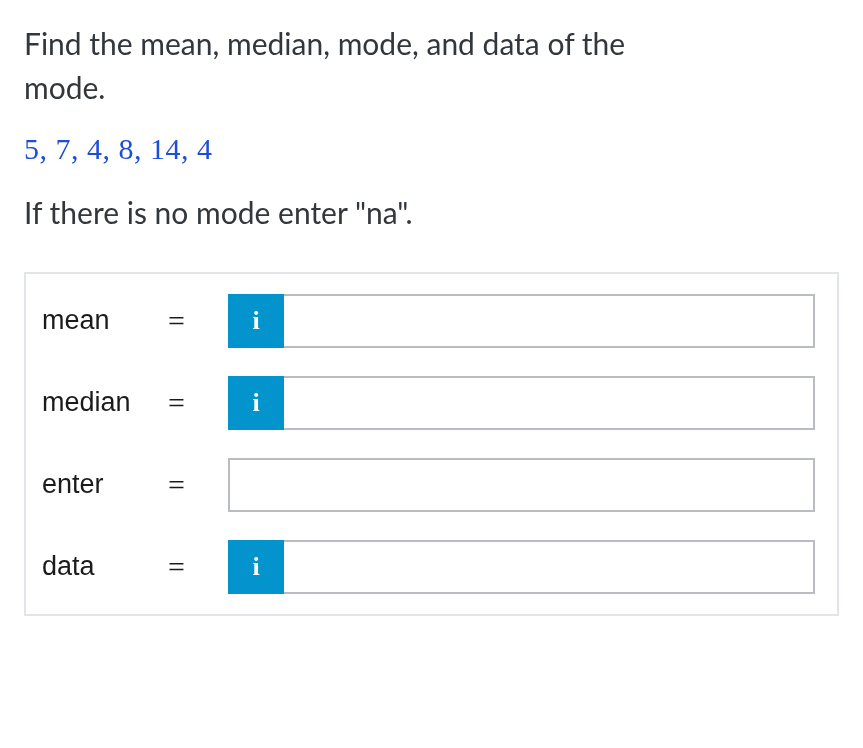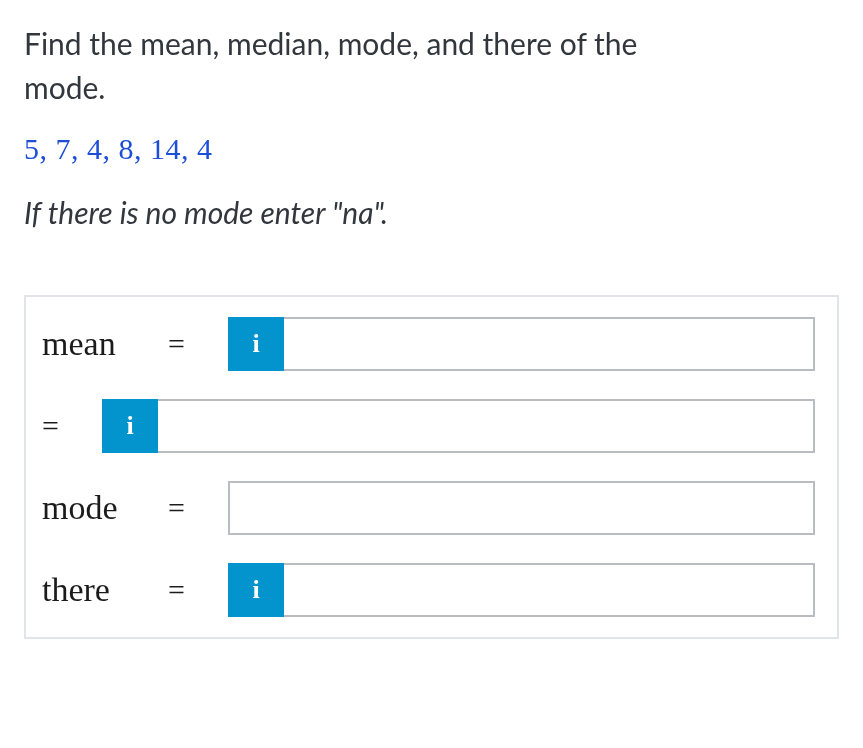--- a/index.html
+++ b/index.html
@@ -12,34 +12,34 @@
     line-height: 1.45;
   }
   .question { margin-bottom: 18px; }
   .dataset {
     font-family: "Times New Roman", Times, serif;
     font-size: 30px;
     color: #1d4ed8;
     margin-bottom: 20px;
     letter-spacing: 0.5px;
   }
-  .hint { margin-bottom: 61px; font-style: italic; }
+  .hint { margin-bottom: 38px; }
   .panel {
     border: 2px solid #e1e4e8;
     padding: 20px 22px 14px 16px;
   }
   .row {
     display: flex;
     align-items: center;
     margin-bottom: 28px;
   }
   .row:last-child { margin-bottom: 6px; }
   .row-label {
-    font-family: Liberation Serif, serif;
-    font-size: 34px;
+    font-family: Liberation Sans, sans-serif;
+    font-size: 27px;
     color: #1b1b1b;
     width: 126px;
     flex: 0 0 126px;
   }
   .eq {
     font-family: "Times New Roman", Times, serif;
     font-size: 30px;
     color: #1b1b1b;
     width: 60px;
     flex: 0 0 60px;
@@ -76,21 +76,21 @@
     outline: none;
   }
   .input-full {
     border-left: 2px solid #b9bcc0;
   }
 </style>
 </head>
 <body>
 
 <div class="question">
-  <span>Find the mean, median, mode, and there of the</span><br>
+  <span>Find the mean, median, mode, and data of the</span><br>
   <span>mode.</span>
 </div>
 
 <div class="dataset">5, 7, 4, 8, 14, 4</div>
 
 <div class="hint">If there is no mode enter "na".</div>
 
 <div class="panel">
 
   <div class="row">
@@ -98,39 +98,40 @@
     <div class="eq">=</div>
     <div class="field">
       <div class="prefix">
         <span class="i">i</span>
       </div>
       <input class="input" type="text" value="" style="">
     </div>
   </div>
 
   <div class="row">
+    <div class="row-label">median</div>
     <div class="eq">=</div>
     <div class="field">
       <div class="prefix">
         <span class="i">i</span>
       </div>
       <input class="input" type="text" value="" style="">
     </div>
   </div>
 
   <div class="row">
-    <div class="row-label">mode</div>
+    <div class="row-label">enter</div>
     <div class="eq">=</div>
     <div class="field">
       <input class="input input-full" type="text" value="" style="">
     </div>
   </div>
 
   <div class="row">
-    <div class="row-label">there</div>
+    <div class="row-label">data</div>
     <div class="eq">=</div>
     <div class="field">
       <div class="prefix">
         <span class="i">i</span>
       </div>
       <input class="input" type="text" value="" style="">
     </div>
   </div>
 
 </div>

